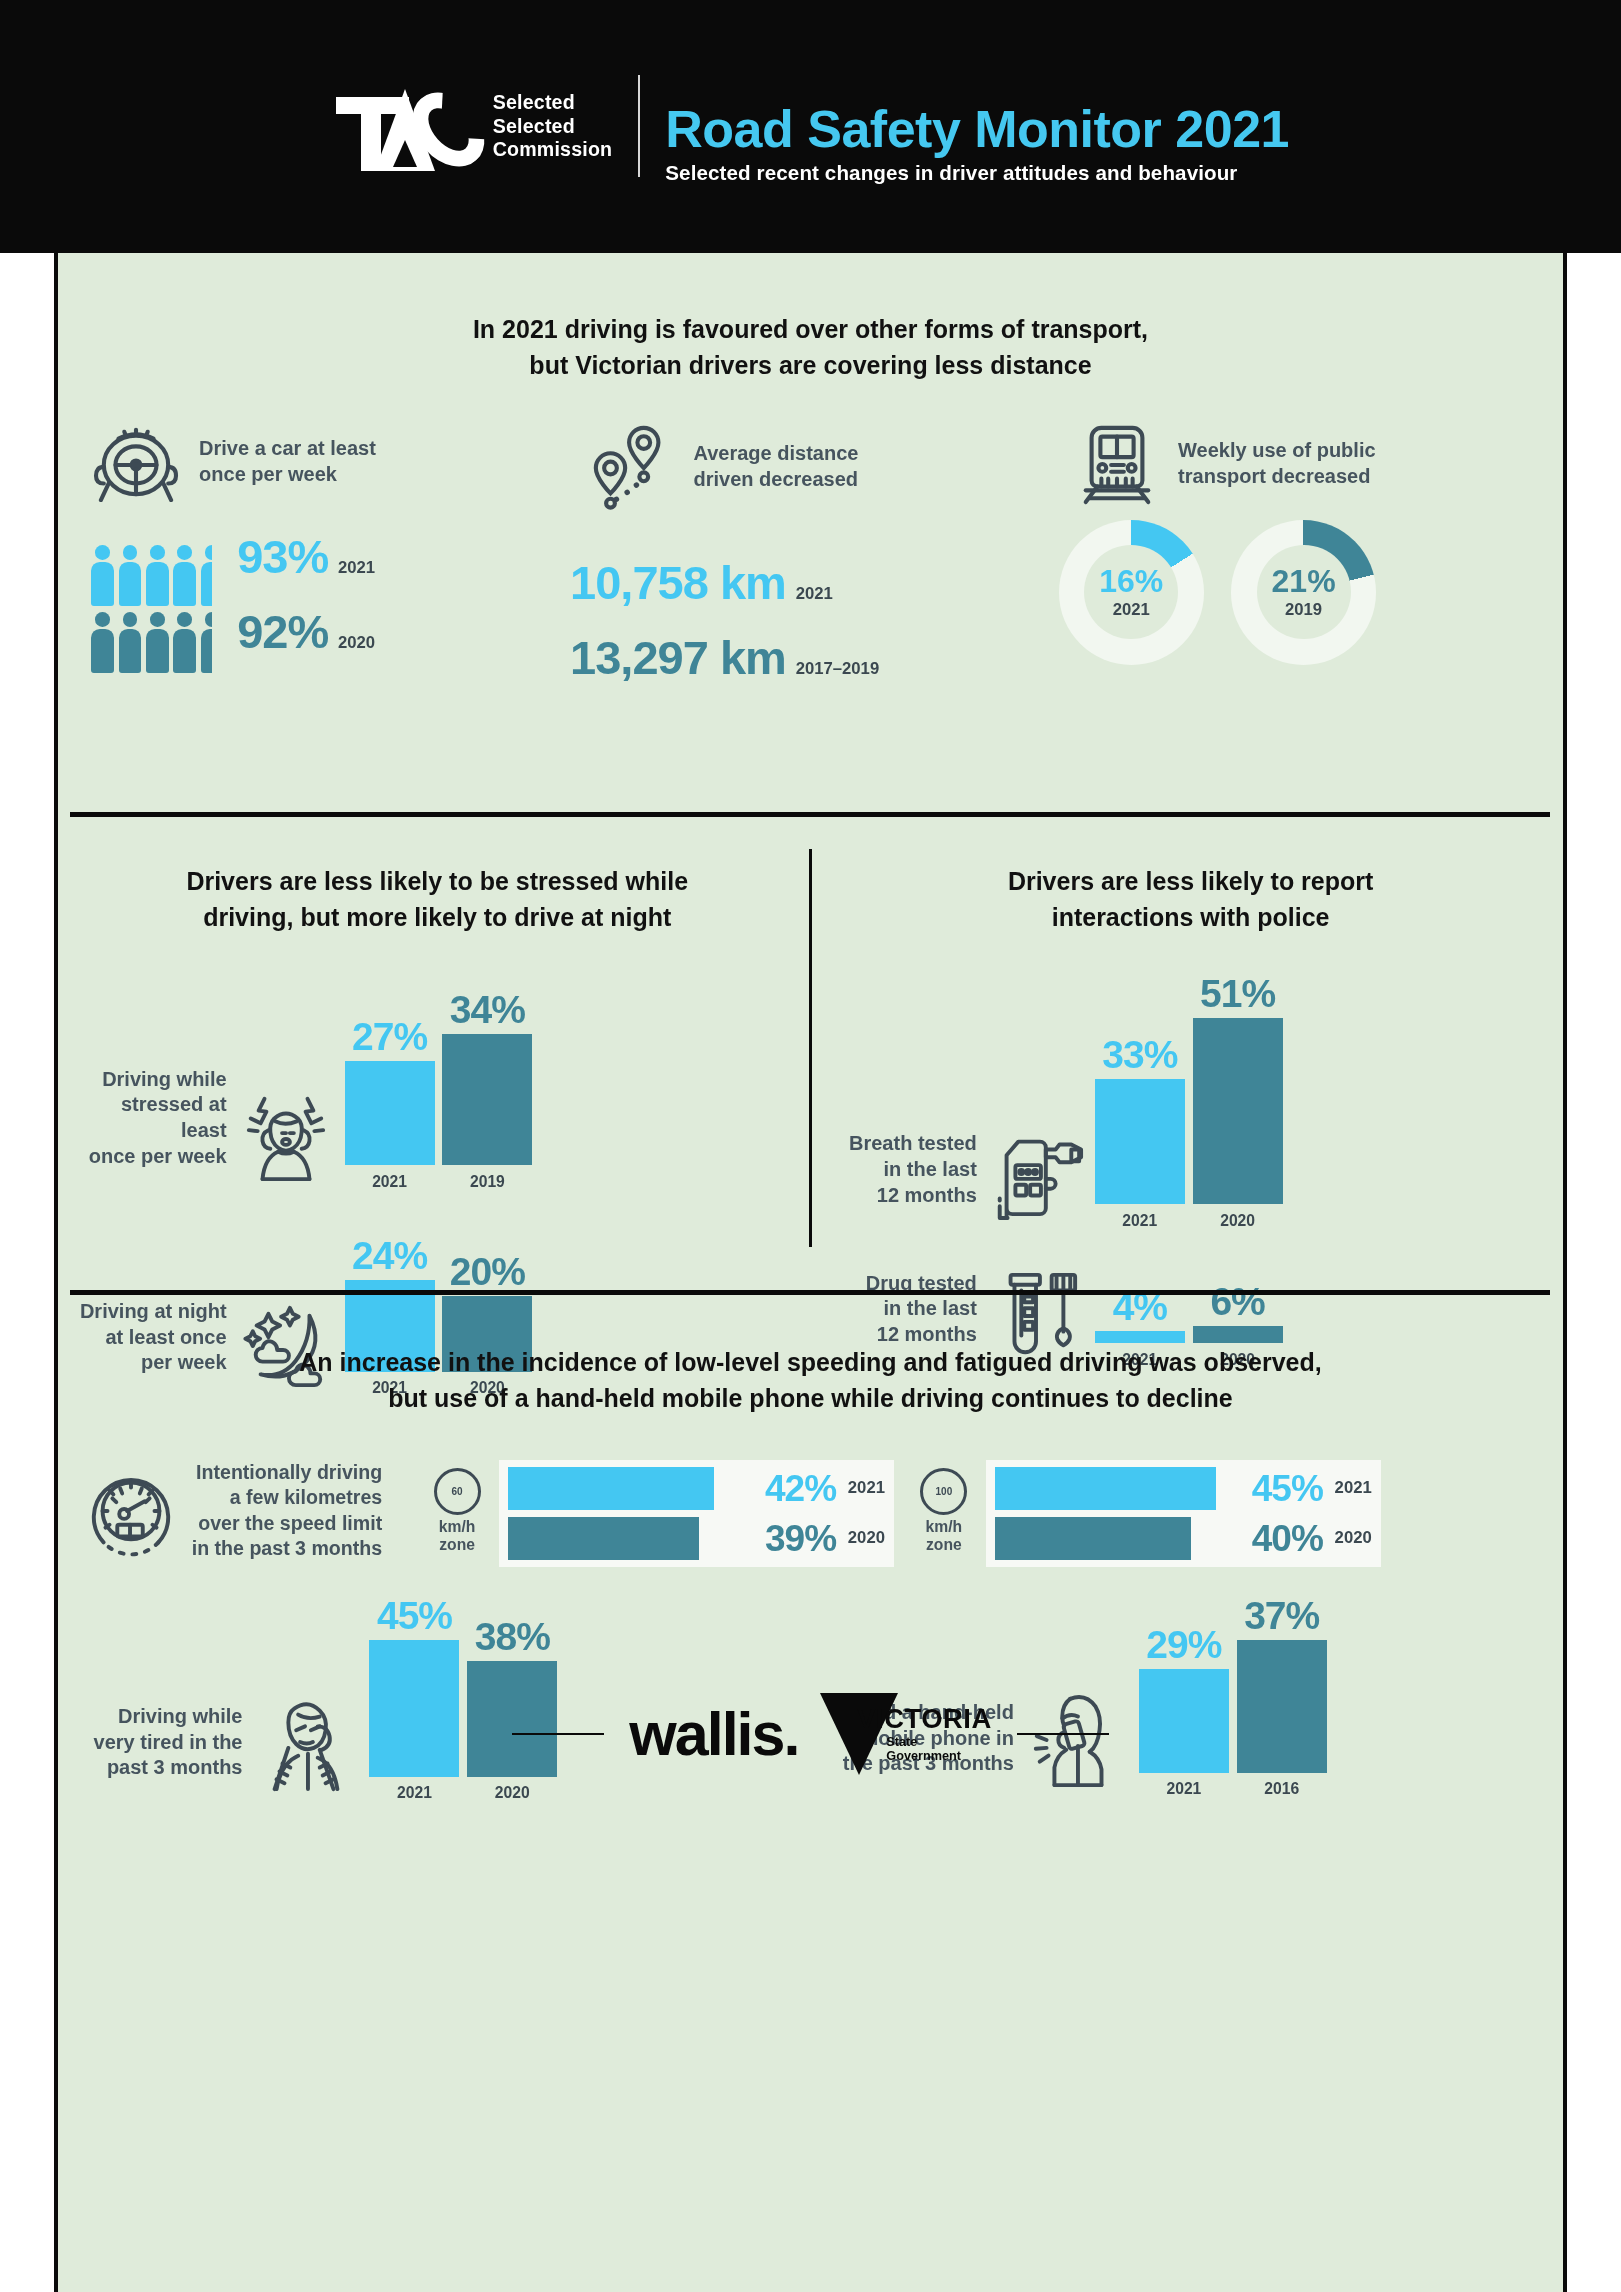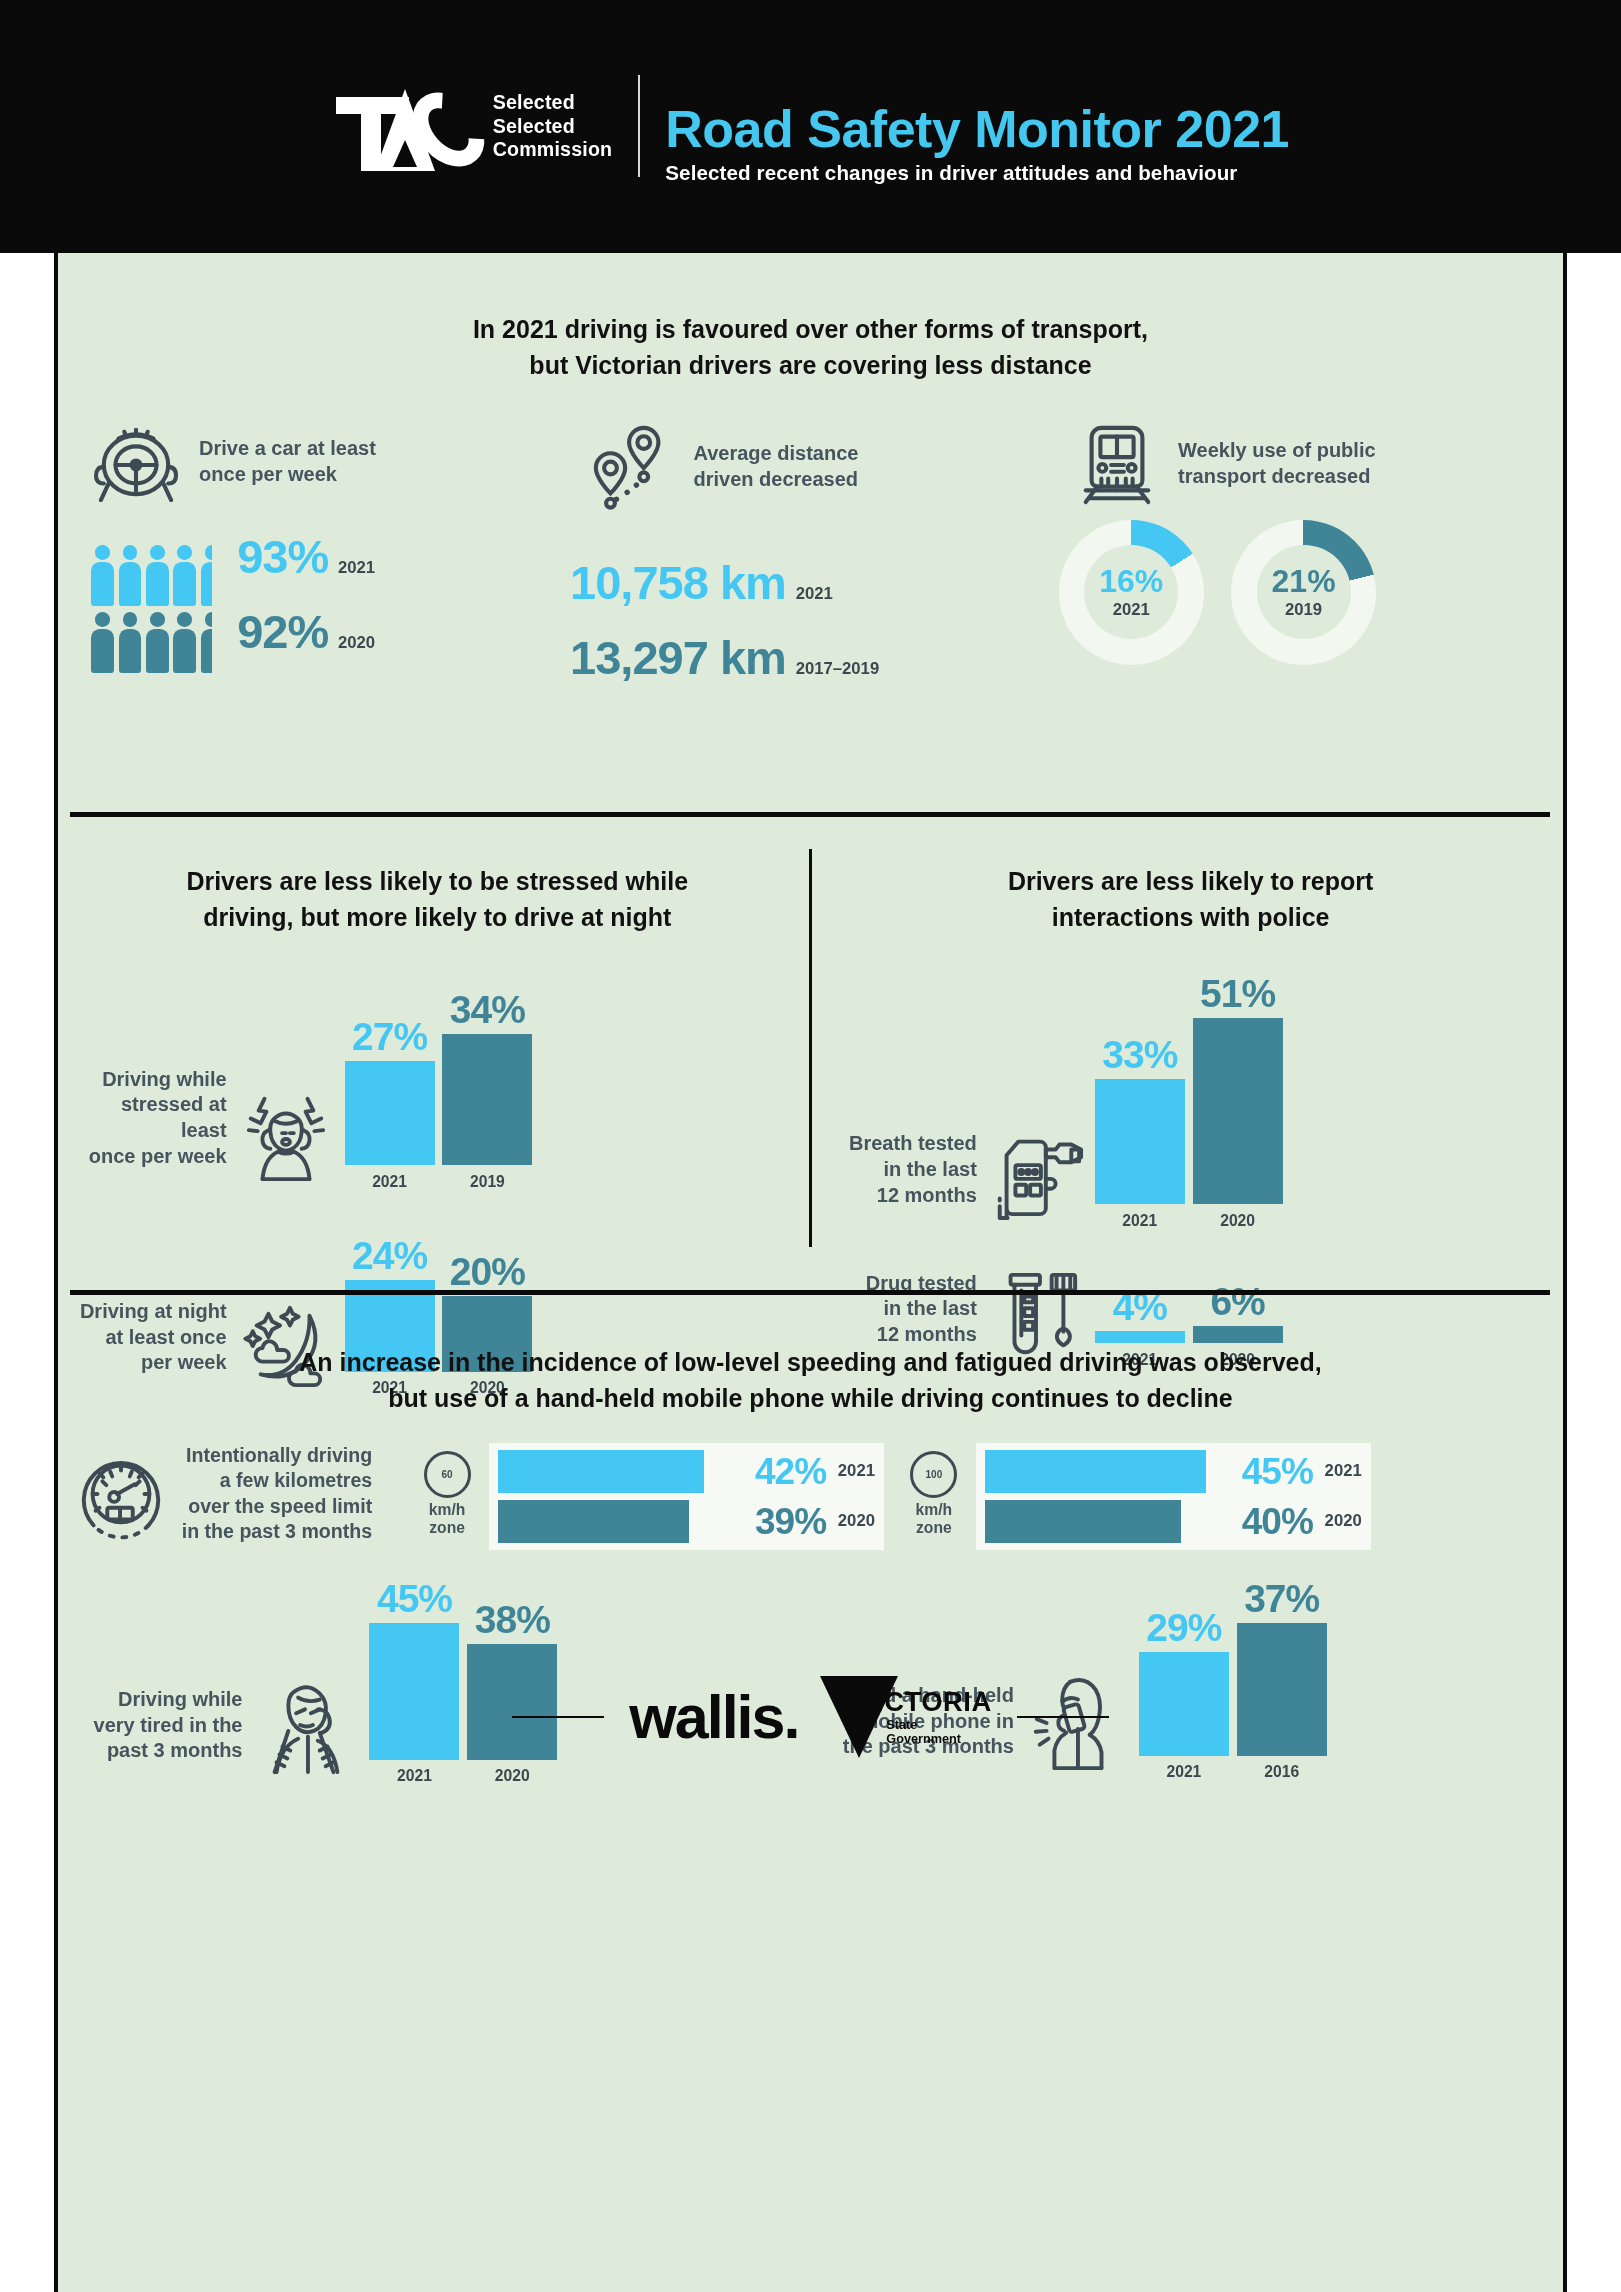--- a/index.html
+++ b/index.html
@@ -118,21 +118,21 @@
   .vbars { display:flex; align-items:flex-end; gap:7.8px; }
   .vbar-item { display:flex; flex-direction:column; align-items:center; }
   .vbar-val { font-size:39px; font-weight:bold; line-height:1; margin-bottom:4.9px; letter-spacing:-1px; }
   .vbar { width:90px; }
   .vbar-yr { font-size:15.7px; font-weight:bold; color:#3b4850; margin-top:7.8px; }
 
   
   .s3 { position:absolute; left:0; top:1051px; width:100%; }
   .s3-title { margin-top:41px; }
 
-  .speed-row { display:flex; margin-top:27px; padding:0 16px; gap:17.6px; align-items:flex-start; }
+  .speed-row { display:flex; margin-top:44px; padding:0 26px; gap:17.6px; align-items:flex-start; }
   .speed-cap { display:flex; align-items:center; gap:13.7px; width:323px; }
   .speed-text { color:#46545e; font-size:19.6px; font-weight:bold; line-height:1.3; text-align:right; }
   .zone { width:65px; display:flex; flex-direction:column; align-items:center; gap:2.9px; }
   .zone-circ {
     width:47px; height:47px; border-radius:50%; border:3.9px solid #3d4a54;
     display:flex; align-items:center; justify-content:center;
     font-size:10px; font-weight:bold; color:#3d4a54;
   }
   .zone-lbl { font-size:15.7px; font-weight:bold; color:#46545e; line-height:1.15; text-align:center; }
   .hbar-group { background:#f7f9f5; padding:6.9px 8.8px; display:flex; flex-direction:column; gap:6.9px; }

